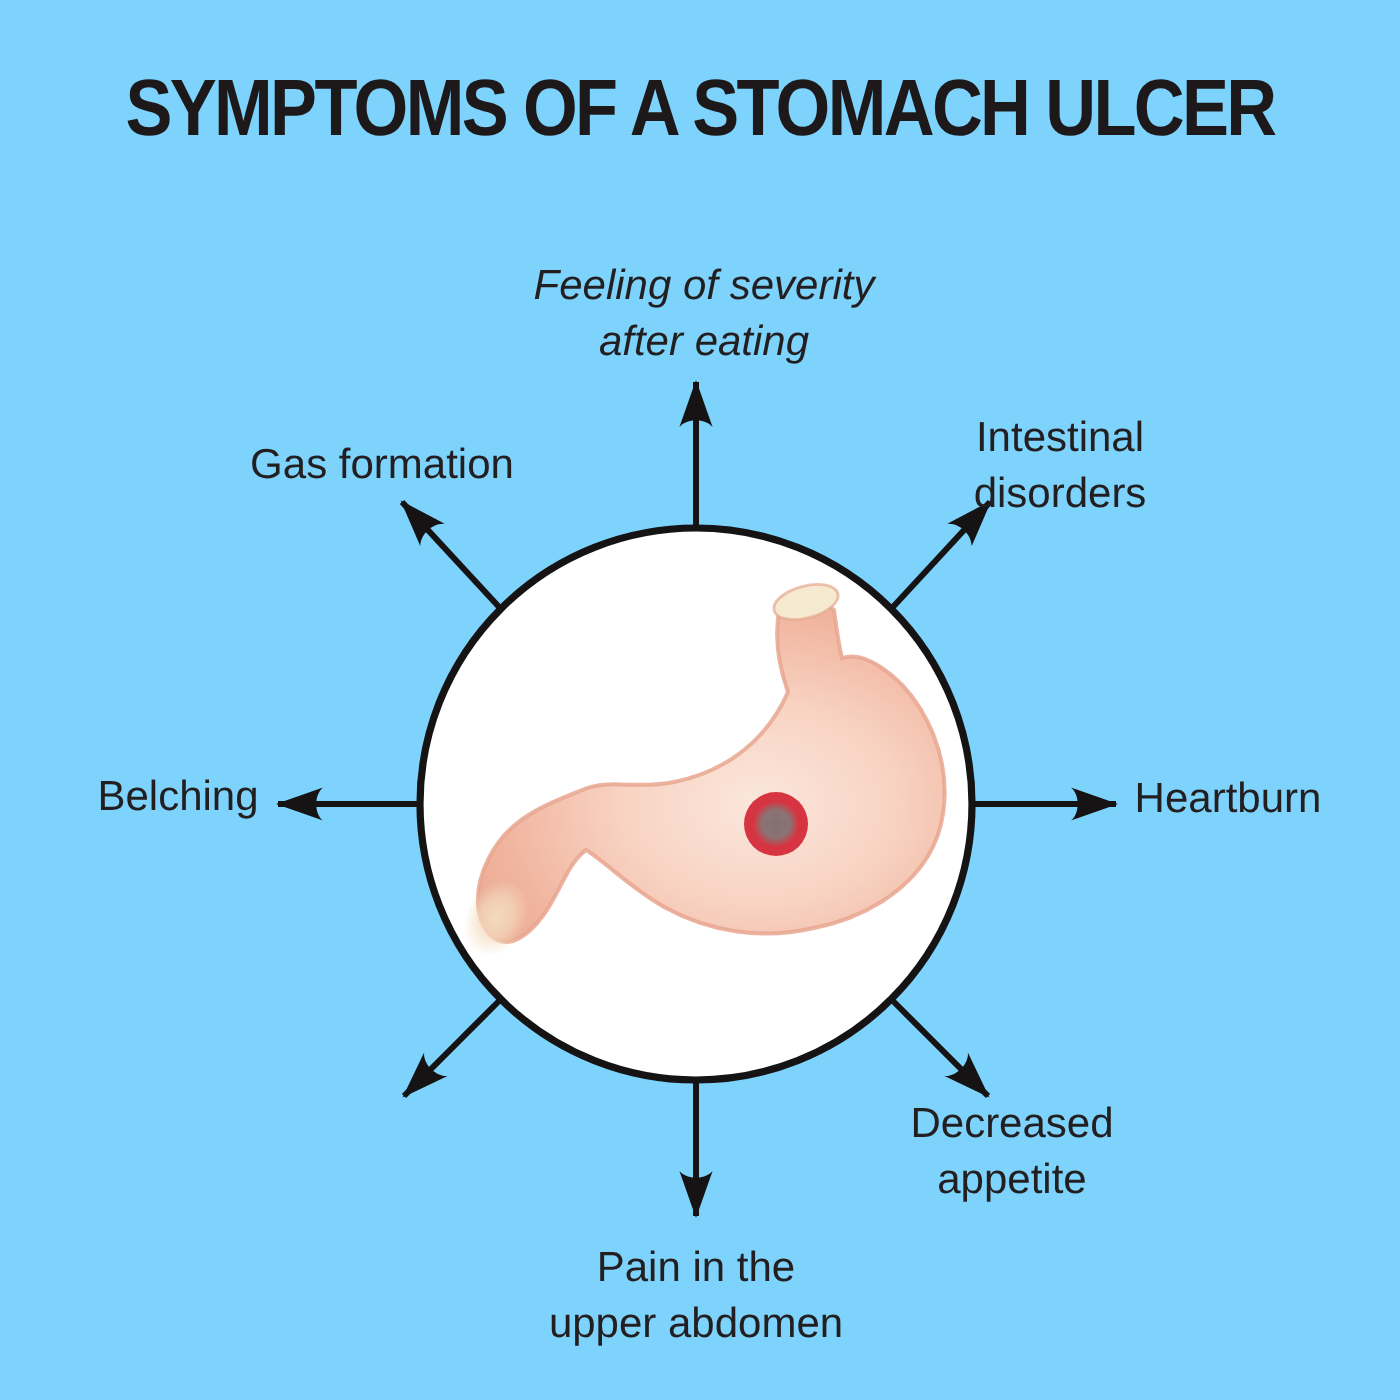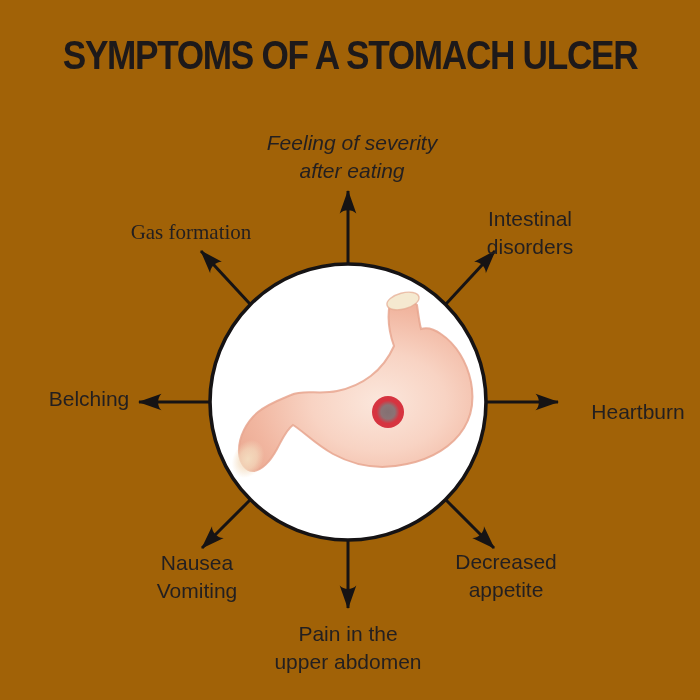--- a/index.html
+++ b/index.html
@@ -5,21 +5,21 @@
   html, body {
     margin: 0;
     padding: 0;
     background: #ffffff;
     font-family: "Liberation Sans", sans-serif;
   }
   .canvas {
     position: relative;
     width: 700px;
     height: 700px;
-    background: #a16207;
+    background: #7dd3fc;
     overflow: hidden;
   }
   .title {
     position: absolute;
     left: 350px;
     top: 55px;
     margin: 0;
     transform: translate(-50%, -50%) scaleX(0.88);
     font-size: 40px;
     font-weight: bold;
@@ -35,24 +35,24 @@
   .label {
     position: absolute;
     transform: translate(-50%, -50%);
     font-size: 21px;
     line-height: 1.32;
     color: #231f20;
     text-align: center;
     white-space: pre-line;
   }
   .lbl-top          { left: 352px; top: 157px; font-style: italic; }
-  .lbl-top-left     { left: 191px; top: 233px; font-family: Liberation Serif, serif; }
+  .lbl-top-left     { left: 191px; top: 233px; }
   .lbl-top-right    { left: 530px; top: 233px; }
   .lbl-left         { left:  89px; top: 399px; }
-  .lbl-right        { left: 614px; top: 412px; margin-left: 24px; }
+  .lbl-right        { left: 614px; top: 400px; }
   .lbl-bottom-left  { left: 197px; top: 577px; }
   .lbl-bottom-right { left: 506px; top: 576px; }
   .lbl-bottom       { left: 348px; top: 648px; }
 </style>
 </head>
 <body>
 
 <div class="canvas">
 
   <h1 class="title">SYMPTOMS OF A STOMACH ULCER</h1>
@@ -121,20 +121,18 @@
       <circle cx="388" cy="412" r="11.5" fill="url(#ulcerCenterGrad)"></circle>
     </g>
   </svg>
 
   <div class="label lbl-top">Feeling of severity
 after eating</div>
   <div class="label lbl-top-left">Gas formation</div>
   <div class="label lbl-top-right">Intestinal disorders</div>
   <div class="label lbl-left">Belching</div>
   <div class="label lbl-right">Heartburn</div>
-  <div class="label lbl-bottom-left">Nausea
-Vomiting</div>
   <div class="label lbl-bottom">Pain in the
 upper abdomen</div>
   <div class="label lbl-bottom-right">Decreased
 appetite</div>
 
 </div>
 
 </body></html>

